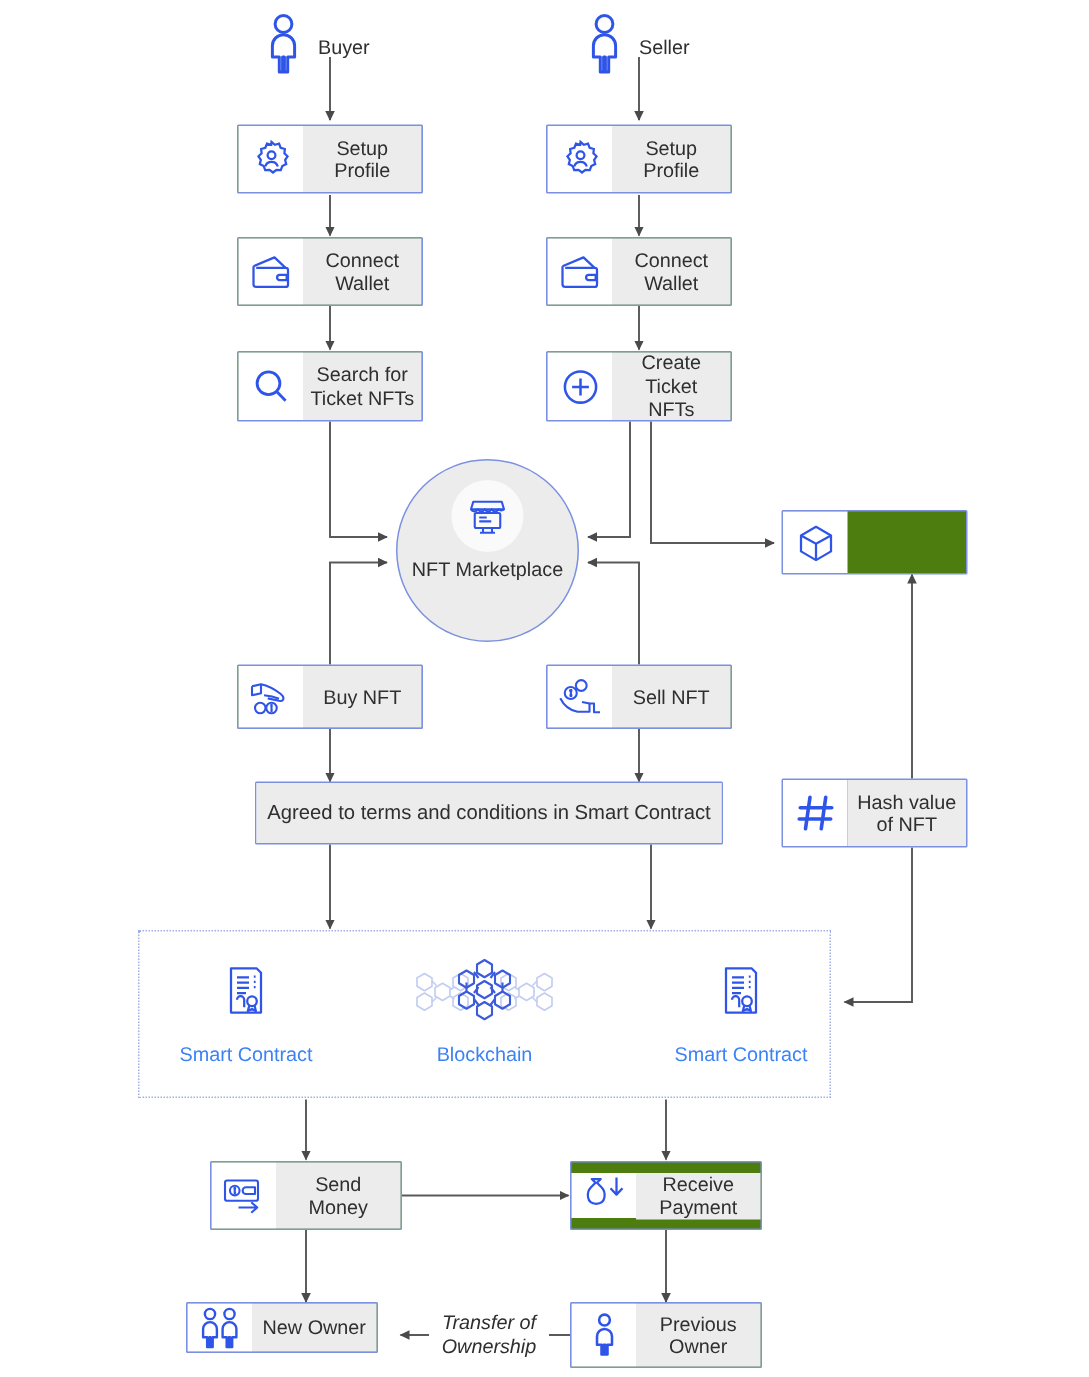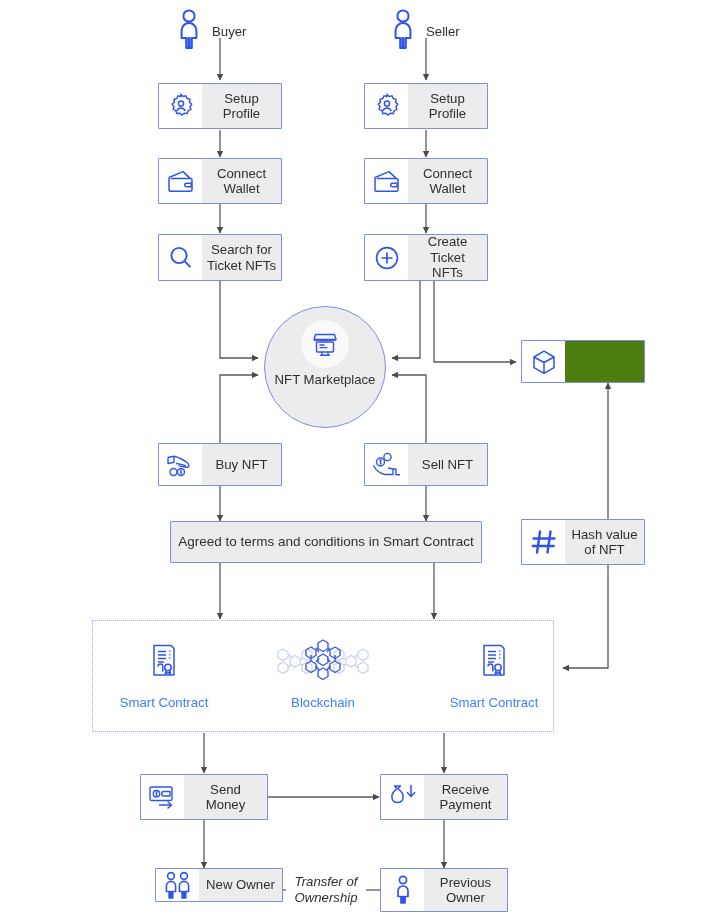--- a/index.html
+++ b/index.html
@@ -429,34 +429,34 @@
           <path d="M8.6,9.3 L10.4,9.3 M8.8,12.2 L10.4,12.2 M9.5,8.4 L9.5,13.2"></path>
           <path d="M17,8.5 L23,8.5 L23,13 L17,13 a2.2,2.2 0 0 1 0,-4.5 z"></path>
           <path d="M12,22 L24,22 M20.5,18.5 L24.5,22 L20.5,25.5"></path>
         </g>
       </svg>
     </div>
     <div class="lbl">Send
 Money</div>
   </div>
 
-  <div class="node" style="left:380px;top:774px;width:128px;height:46px;">
+  <div class="node" style="left:380px;top:774px;width:128px;height:46px;align-items:center;">
     <div class="ico">
       <svg width="32" height="30" viewBox="0 0 32 30">
         <g fill="none" stroke="#2f55e8" stroke-width="1.5" stroke-linejoin="round">
           <path d="M7,9.5 L10,6.5 L7.5,4 L13.5,4 L11,6.5 L14,9.5 C17,12.5 17.5,20.5 10.5,20.5 C3.5,20.5 4,12.5 7,9.5 z"></path>
           <path d="M24,3 L24,14 M20,10.2 L24,14.4 L28,10.2"></path>
         </g>
       </svg>
     </div>
     <div class="lbl">Receive
 Payment</div>
   </div>
 
-  <div class="node" style="left:155px;top:868px;width:128px;height:34px;">
+  <div class="node" style="left:124px;top:868px;width:128px;height:34px;">
     <div class="ico">
       <svg width="34" height="30" viewBox="0 0 34 30">
         <g fill="none" stroke="#2f55e8" stroke-width="1.6" stroke-linejoin="round">
           <circle cx="10" cy="6" r="3.4"></circle>
           <path d="M5.4,16 a4.6,4.6 0 0 1 9.2,0 v5.5 h-2.8 v6.5 h-1.5 v-6.5 h-0.7 v6.5 h-1.5 v-6.5 h-2.7 z"></path>
           <circle cx="23" cy="6" r="3.4"></circle>
           <path d="M18.4,16 a4.6,4.6 0 0 1 9.2,0 v5.5 h-2.8 v6.5 h-1.5 v-6.5 h-0.7 v6.5 h-1.5 v-6.5 h-2.7 z"></path>
         </g>
       </svg>
     </div>

